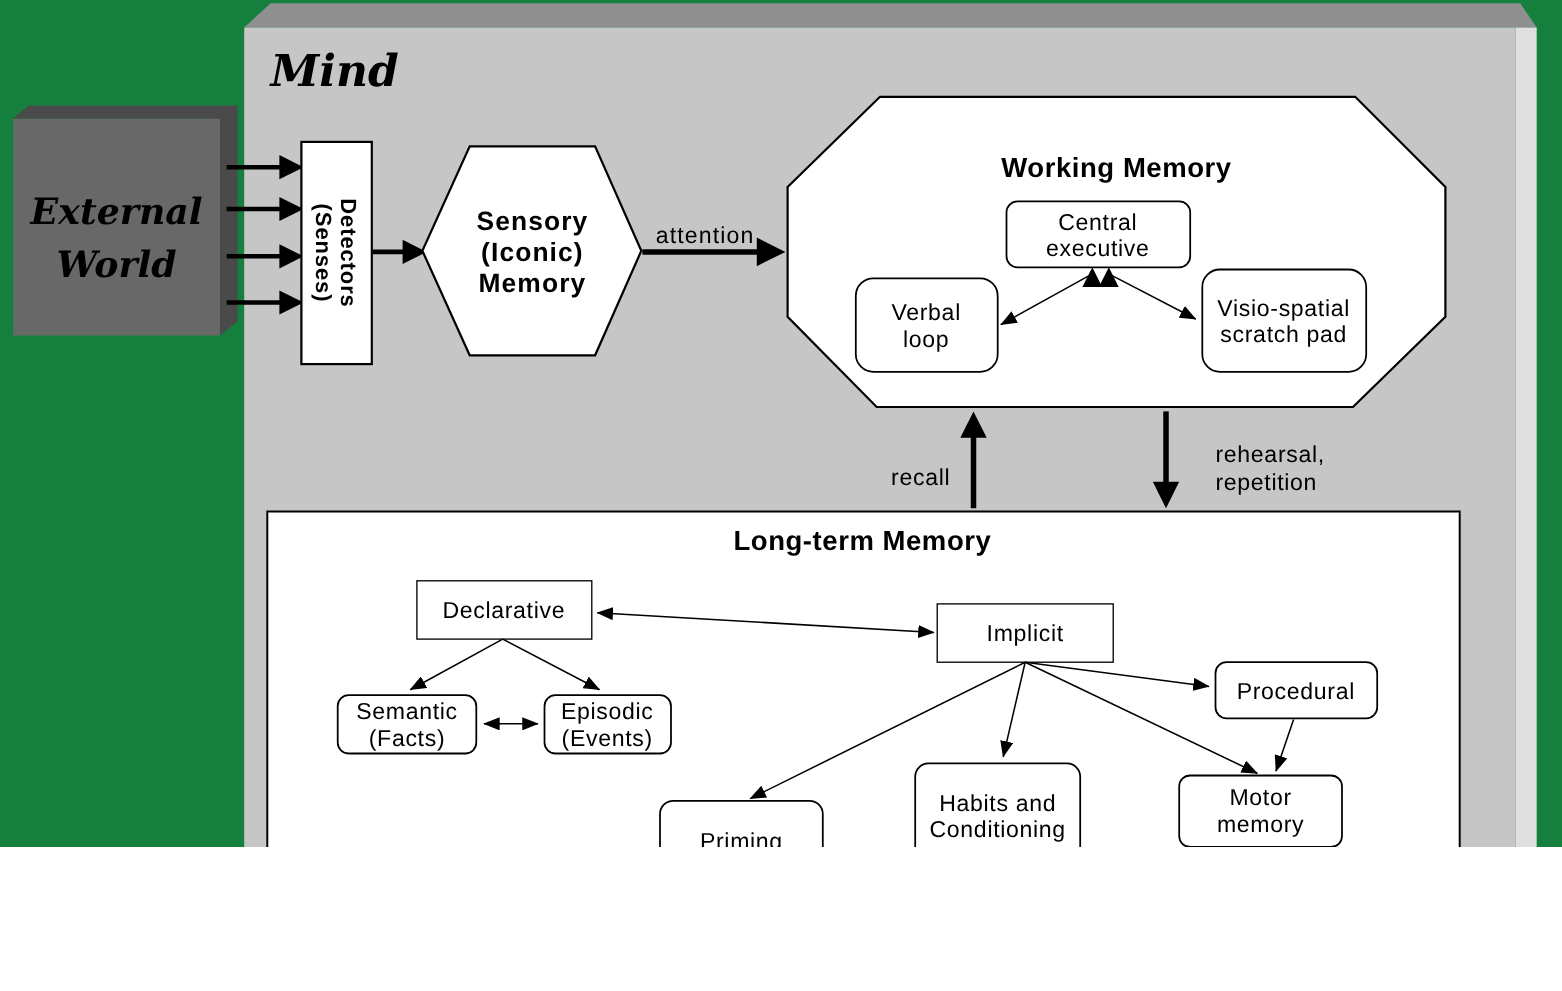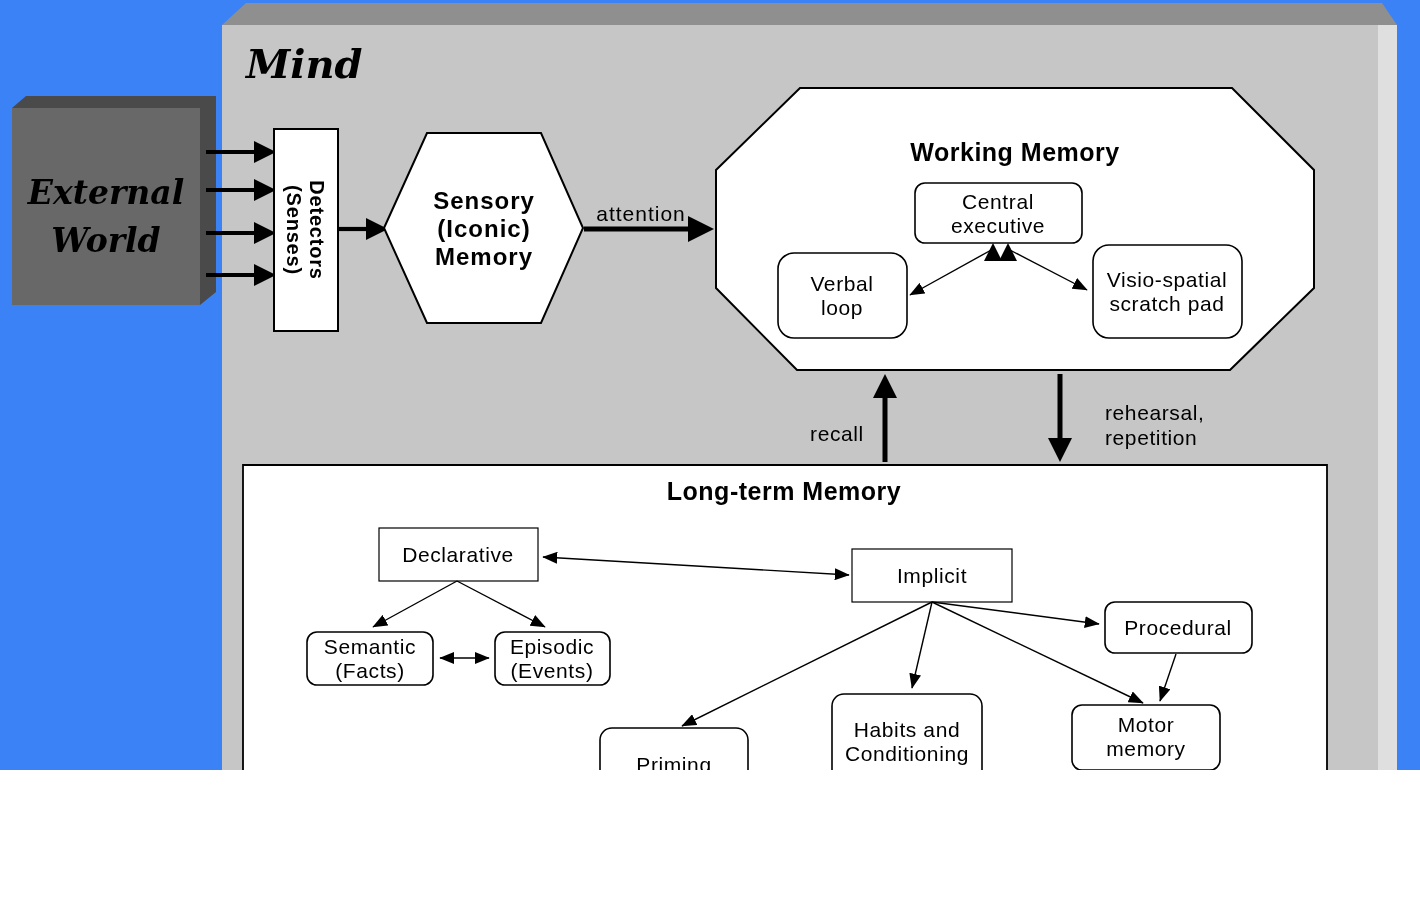--- a/index.html
+++ b/index.html
@@ -1,16 +1,16 @@
 <!DOCTYPE html>
 <html><head>
 <meta charset="utf-8">
 <style>
   html,body{margin:0;padding:0;background:#ffffff;}
-  .stage{position:relative;width:1420px;height:770px;background:#3b82f6;overflow:hidden;
+  .stage{position:relative;width:1420px;height:770px;background:#15803d;overflow:hidden;
          font-family:"Liberation Sans",sans-serif;}
   svg{display:block;}
   text{fill:#000;font-family:"Liberation Sans",sans-serif;}
   .lbl{font-size:21px;letter-spacing:0.6px;}
   .mid{text-anchor:middle;}
   .bold{font-weight:bold;}
   .node{fill:#ffffff;stroke:#000000;stroke-width:1.6;}
   .node-thin{fill:#ffffff;stroke:#000000;stroke-width:1.2;}
   .big{fill:#ffffff;stroke:#000000;stroke-width:2;}
   .link{stroke:#000000;stroke-width:1.4;fill:none;}

